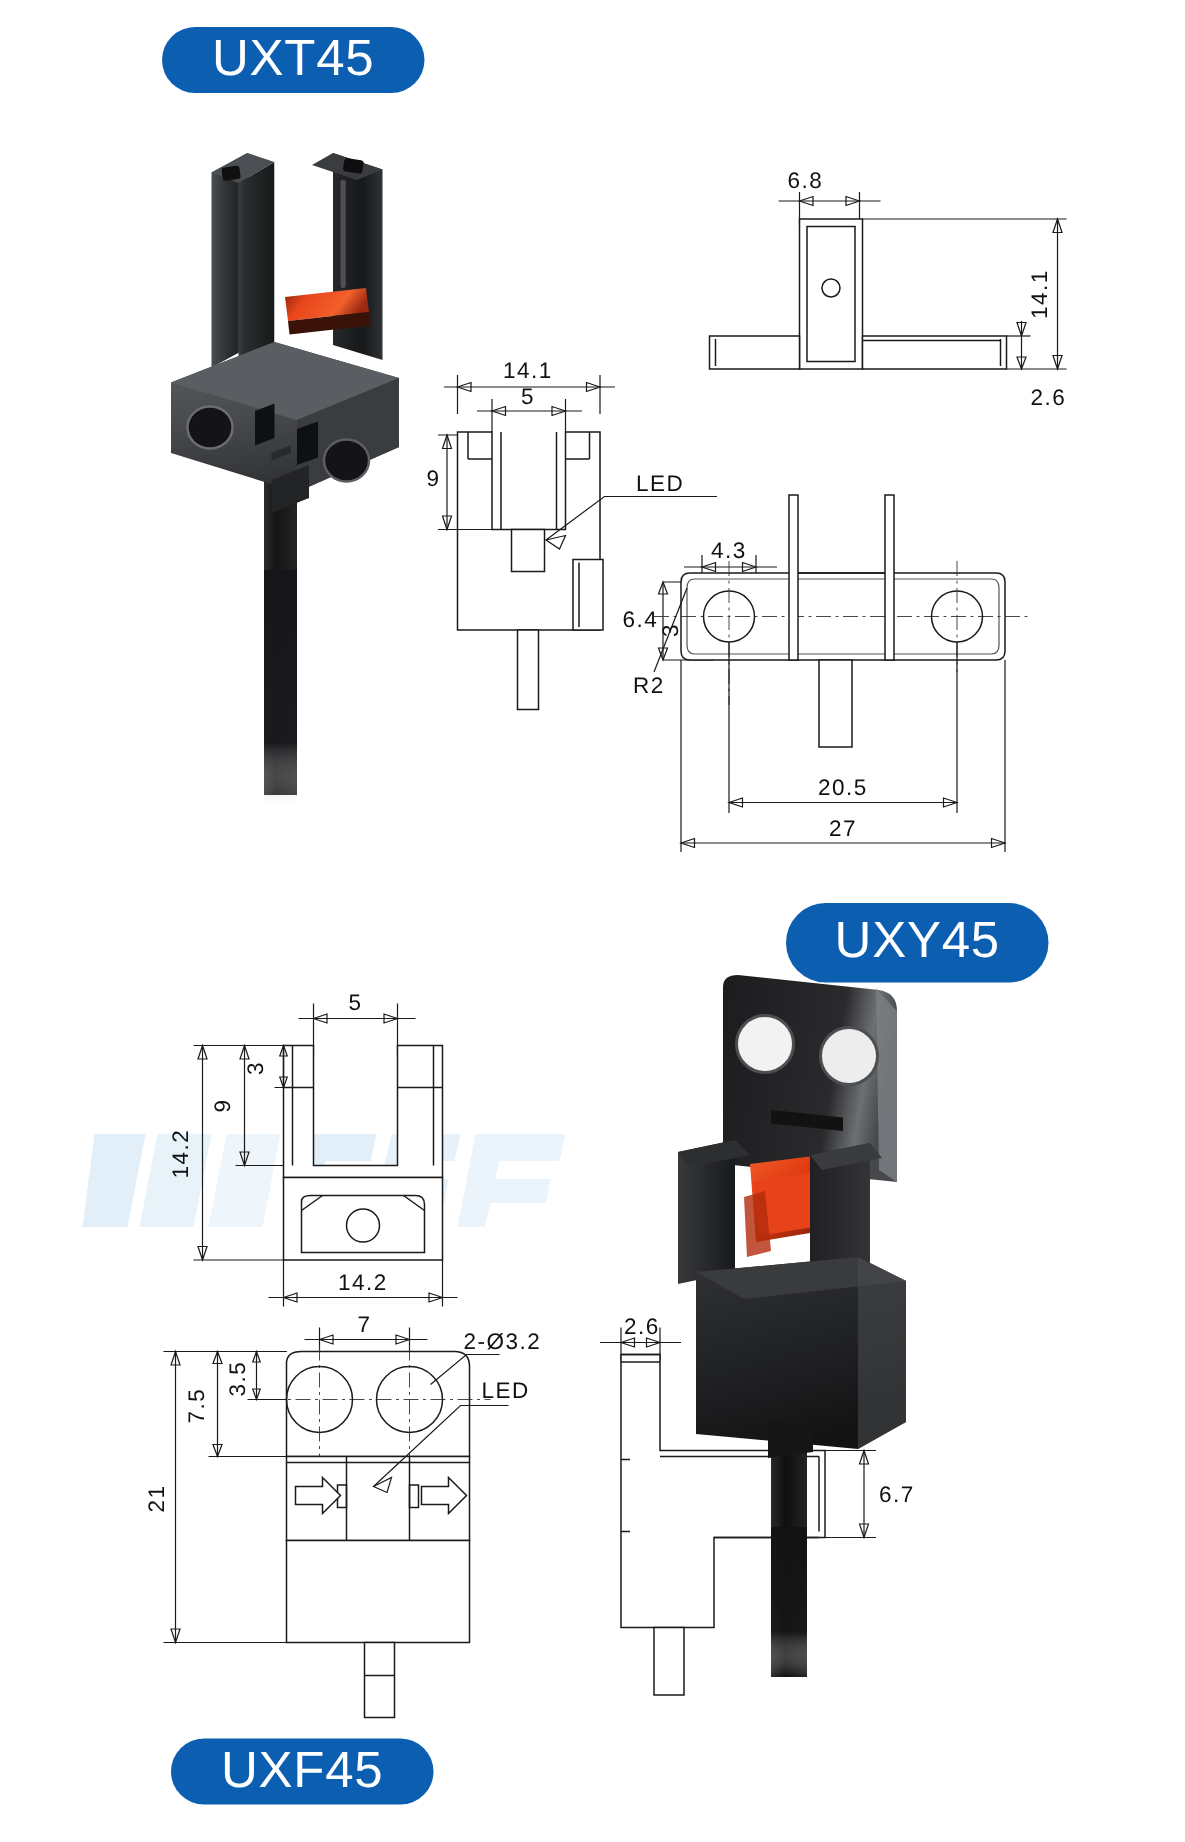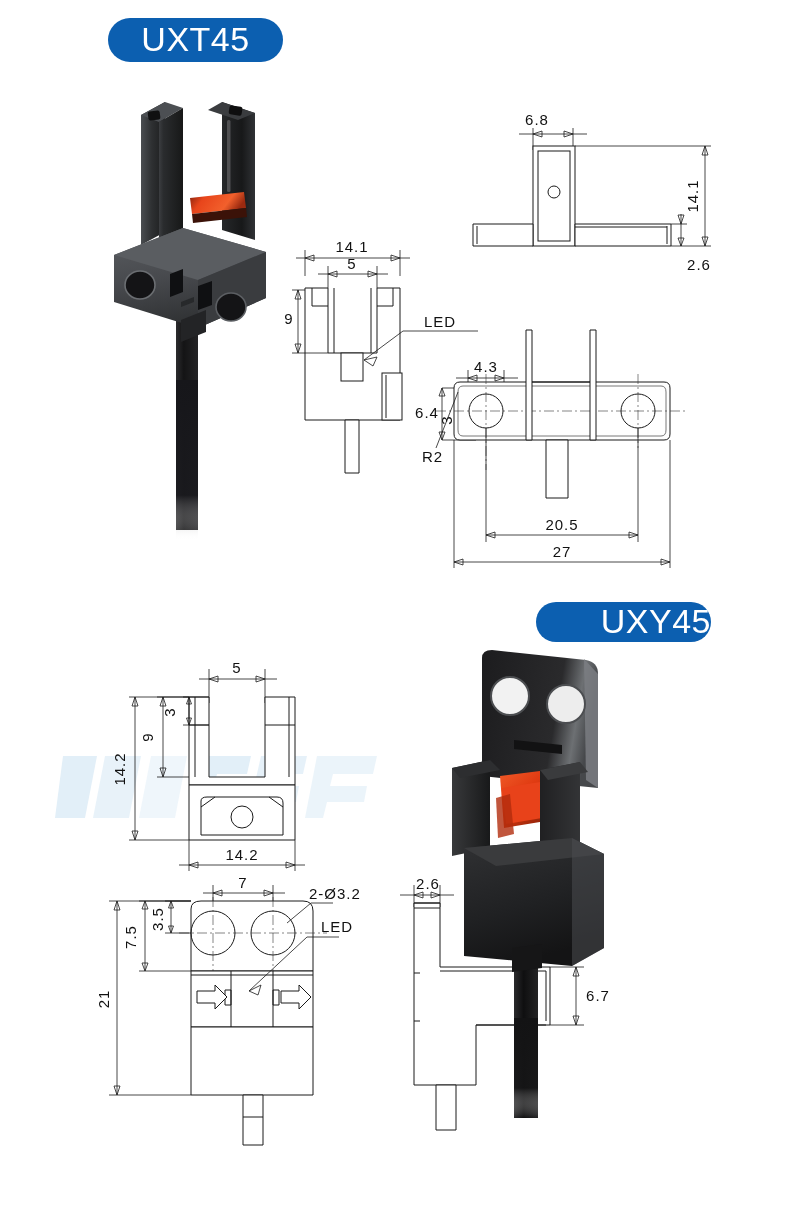--- a/index.html
+++ b/index.html
@@ -33,21 +33,21 @@
     align-items: center;
     justify-content: center;
     border-radius: 999px;
     color: #ffffff;
     font-size: 34px;
     letter-spacing: 0.5px;
     z-index: 6;
     padding-bottom: 2px;
   }
   .badge-uxt { left: 108px; top: 18px;   width: 175px; height: 44px; }
-  .badge-uxy { left: 536px; top: 602px;  width: 175px; height: 40px; justify-content: flex-end; }
+  .badge-uxy { left: 524px; top: 602px;  width: 175px; height: 53px; }
   .badge-uxf { left: 114px; top: 1159px; width: 175px; height: 44px; }
 
   
   .photo { position: absolute; z-index: 4; }
   .photo-uxt { left: 88px;  top: 80px;  width: 210px; height: 520px; }
   .photo-uxy { left: 452px; top: 648px; width: 180px; height: 470px; }
 
   
   .drawing { position: absolute; z-index: 3; }
   .dwg-uxt-side  { left: 455px; top: 100px; width: 275px; height: 185px; }
@@ -467,14 +467,17 @@
     <path class="ln" d="M78 140 L148 140"></path>
 
     <path class="ln white-fill" d="M38 200 L58 200 L58 245 L38 245 Z"></path>
 
     <path class="dim" d="M152 82 L186 82 M152 140 L186 140"></path>
     <path class="dim" d="M178 82 L178 140"></path>
     <path class="dim" d="M178 82 l-3 9 l6 0 z M178 140 l-3 -9 l6 0 z" fill="#1a1a1a"></path>
     <text class="dimtxt" x="200" y="116" text-anchor="middle">6.7</text>
   </svg>
 
+  <div class="badge badge-uxf" style="background:#0c5fb0;">
+    <span>UXF45</span>
+  </div>
 
 </div>
 
 </body></html>

